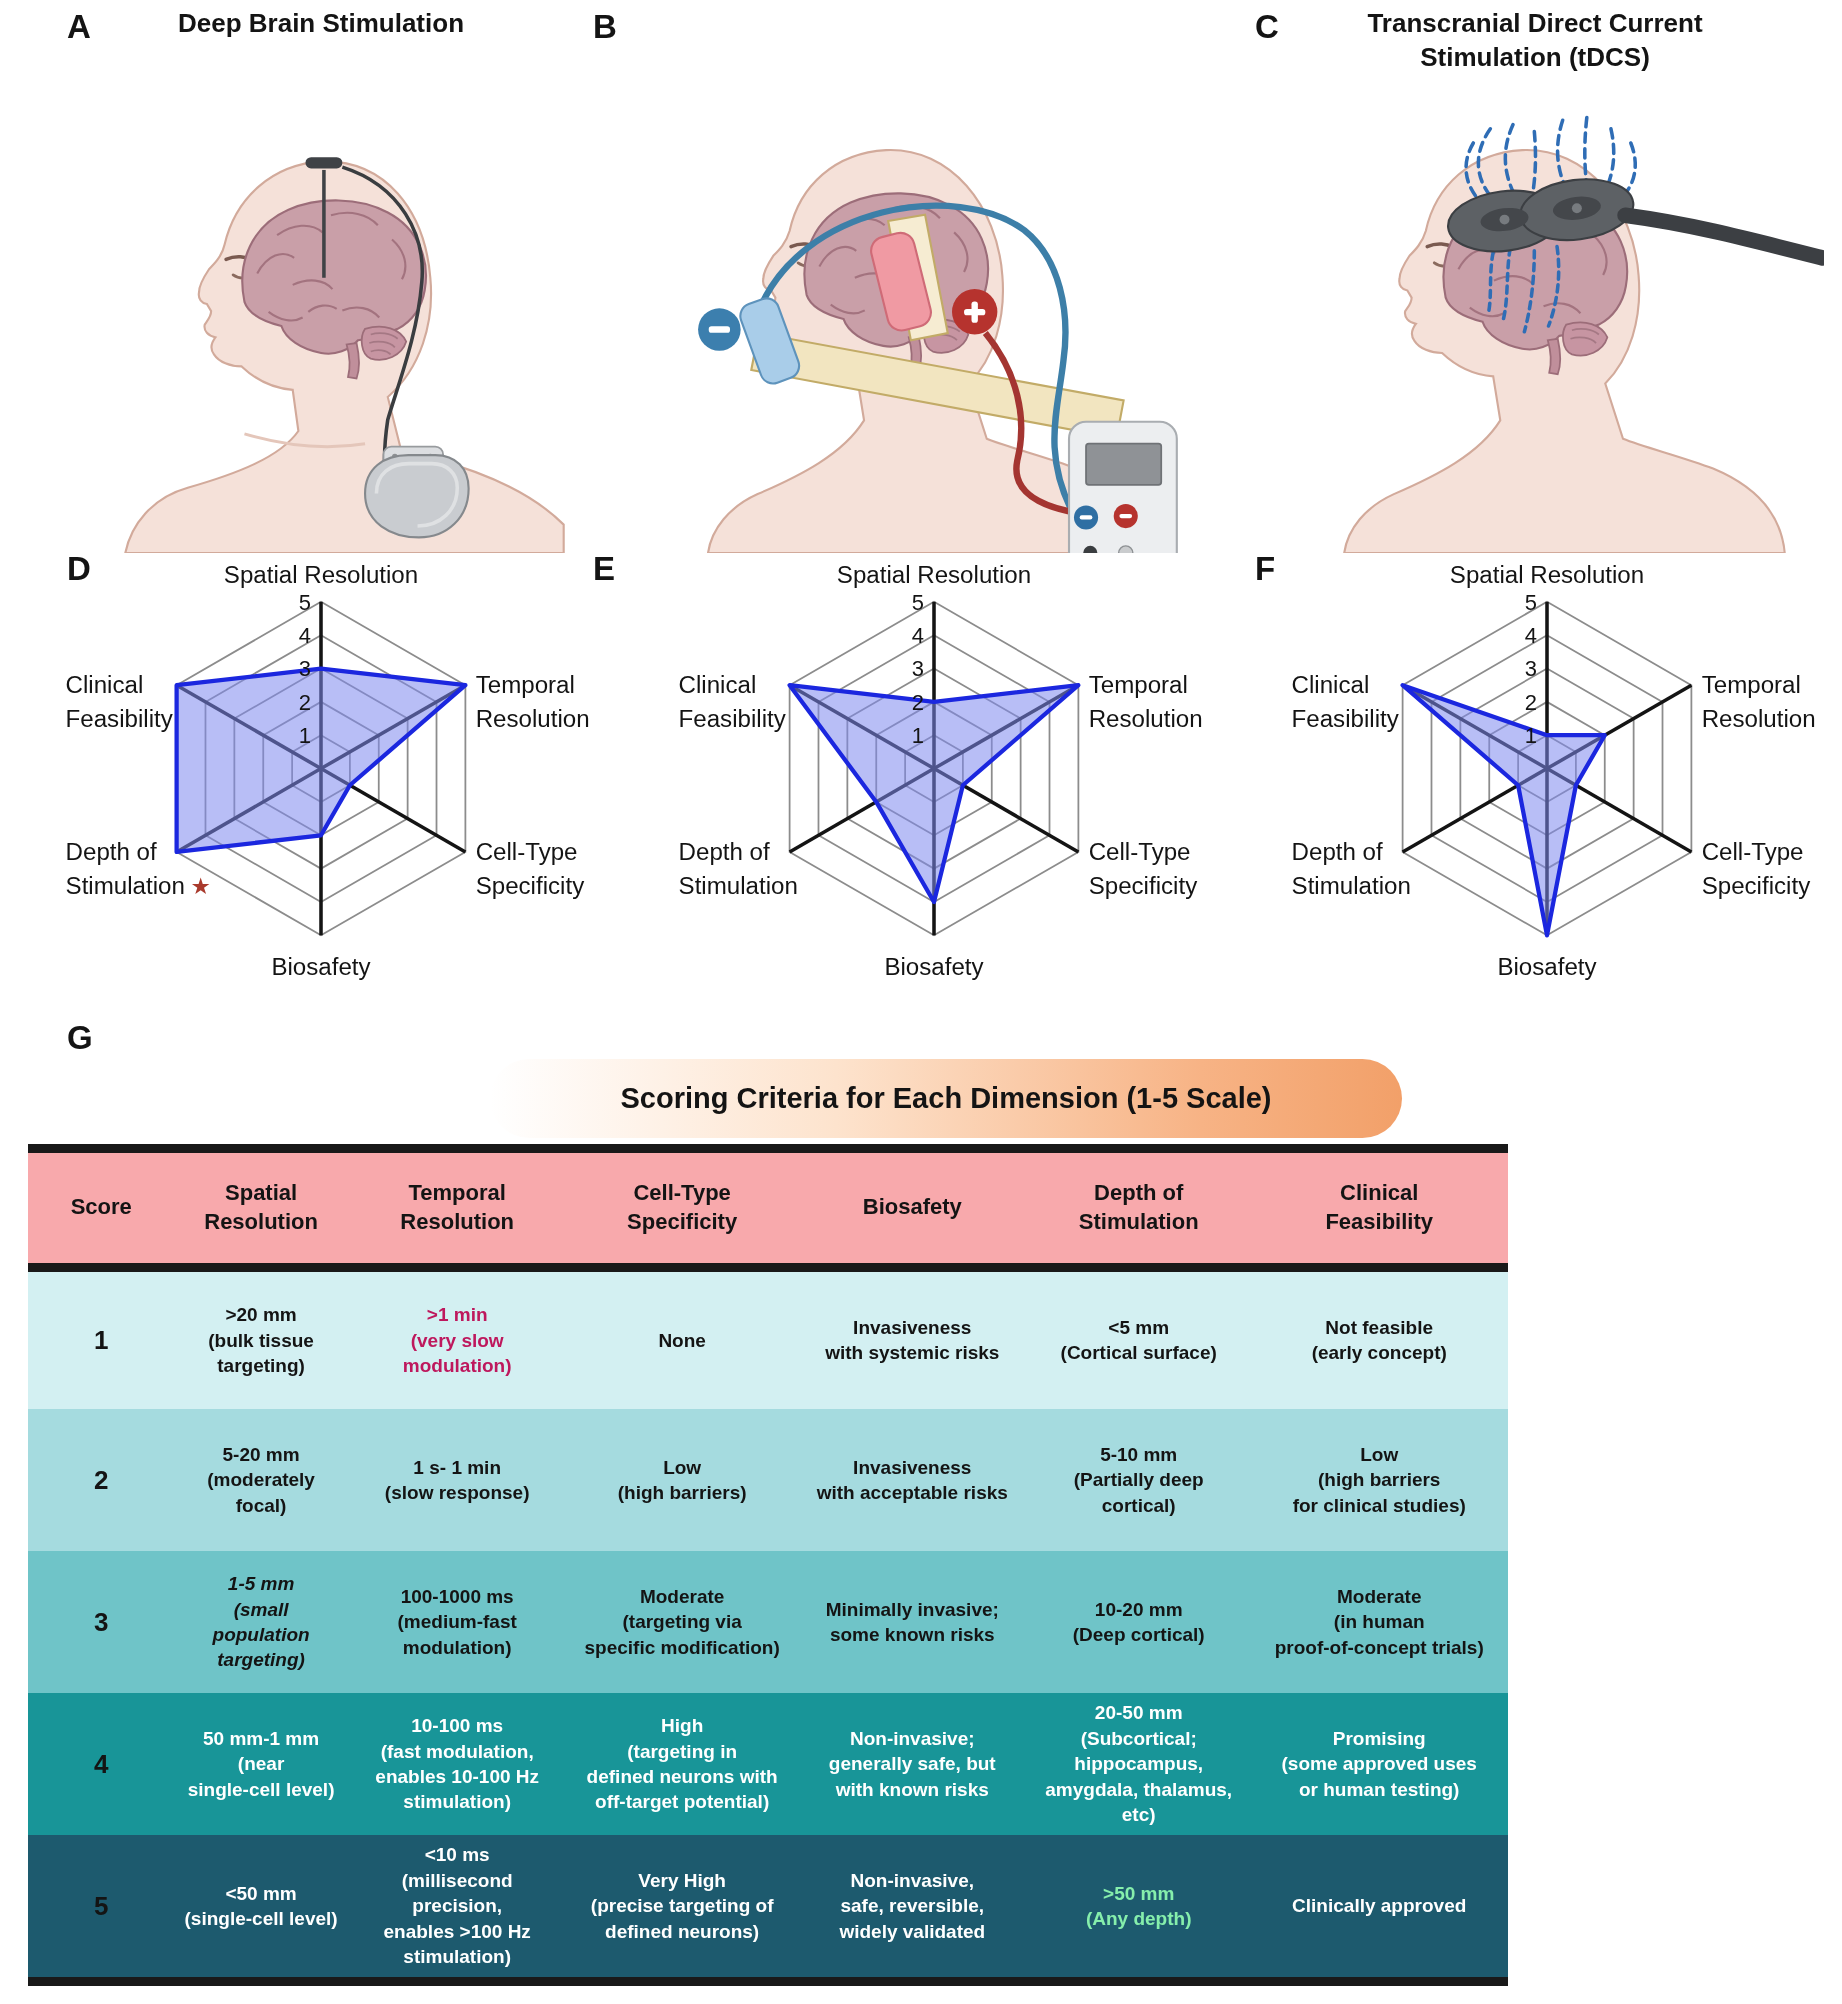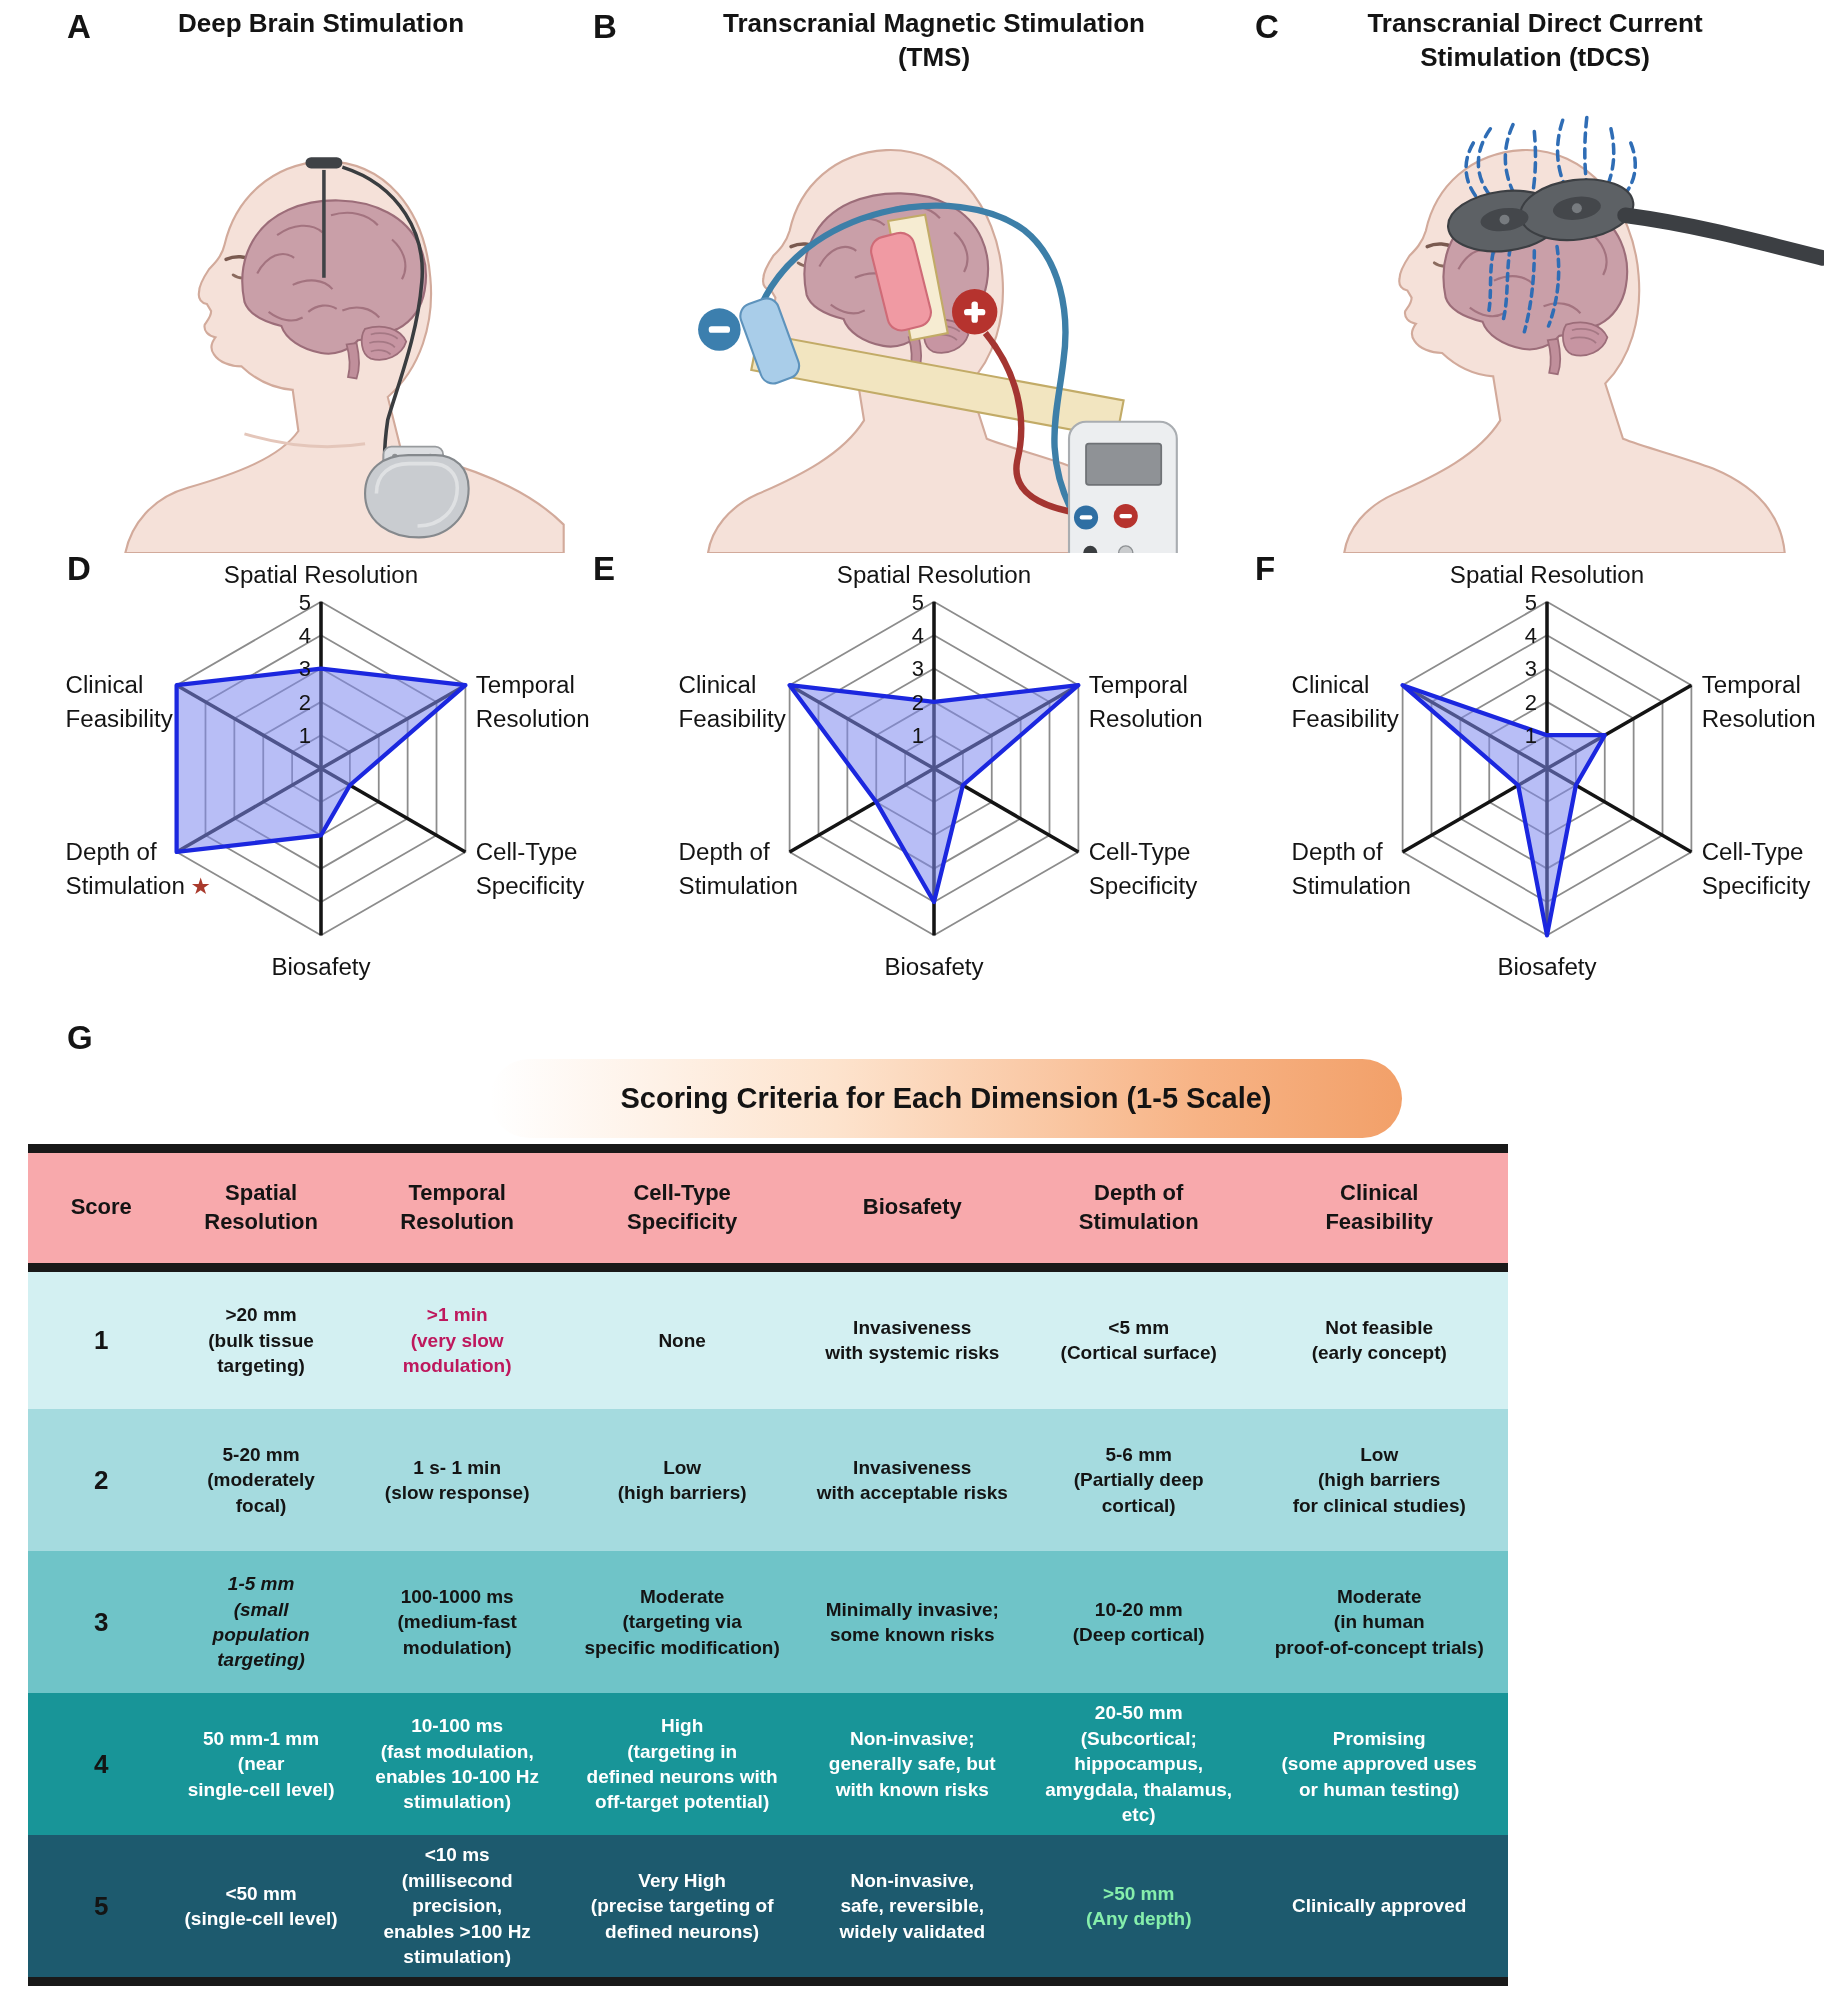--- a/index.html
+++ b/index.html
@@ -26,24 +26,20 @@
 <body>
 
 <div id="fig">
 
   <div class="letter" style="left:67px;top:10px">A</div>
   <div class="letter" style="left:593px;top:10px">B</div>
   <div class="letter" style="left:1255px;top:10px">C</div>
 
   <div class="panel-title" style="left:101px">
     <div>Deep Brain Stimulation</div>
-  </div>
-  <div class="panel-title" style="left:714px">
-    <div>Transcranial Magnetic Stimulation</div>
-    <div>(TMS)</div>
   </div>
   <div class="panel-title" style="left:1315px">
     <div>Transcranial Direct Current</div>
     <div>Stimulation (tDCS)</div>
   </div>
 
   <svg class="illus" style="left:67px" width="511" height="454" viewBox="0 0 720 640">
     <path d="M360,88 C290,92 238,138 222,205 C218,222 208,232 200,240 C192,252 186,264 186,272 C184,282 190,288 197,289 L203,299 C203,307 198,312 194,318 C192,327 199,334 209,336 C203,344 201,352 207,360 C214,371 230,377 246,377 C266,396 292,408 318,410 L326,468 C300,505 240,528 170,548 C120,562 90,600 82,640 L700,640 L700,600 C660,560 600,530 520,508 L470,492 L452,420 C498,380 518,316 512,252 C504,156 448,86 360,88 Z" fill="#f5e1d9" stroke="#d2aa9b" stroke-width="3"></path>
     <path d="M224,226 C238,220 252,222 260,227" stroke="#7a5a50" stroke-width="5" fill="none" stroke-linecap="round"></path>
     <path d="M234,248 C242,254 254,254 262,249" stroke="#8a6a5e" stroke-width="4" fill="none" stroke-linecap="round"></path>
@@ -291,21 +287,21 @@
           <tr style="background: rgb(165, 219, 223);">
             <td class="score">2</td>
             <td style="color: rgb(20, 20, 20);">5-20 mm
 (moderately focal)</td>
             <td style="color: rgb(20, 20, 20);">1 s- 1 min
 (slow response)</td>
             <td style="color: rgb(20, 20, 20);">Low
 (high barriers)</td>
             <td style="color: rgb(20, 20, 20);">Invasiveness
 with acceptable risks</td>
-            <td style="color: rgb(20, 20, 20);">5-6 mm
+            <td style="color: rgb(20, 20, 20);">5-10 mm
 (Partially deep
 cortical)</td>
             <td style="color: rgb(20, 20, 20);">Low
 (high barriers
 for clinical studies)</td>
           </tr>
           <tr style="background: rgb(111, 196, 200);">
             <td class="score">3</td>
             <td style="color: rgb(20, 20, 20); font-style: italic;">1-5 mm
 (small population

